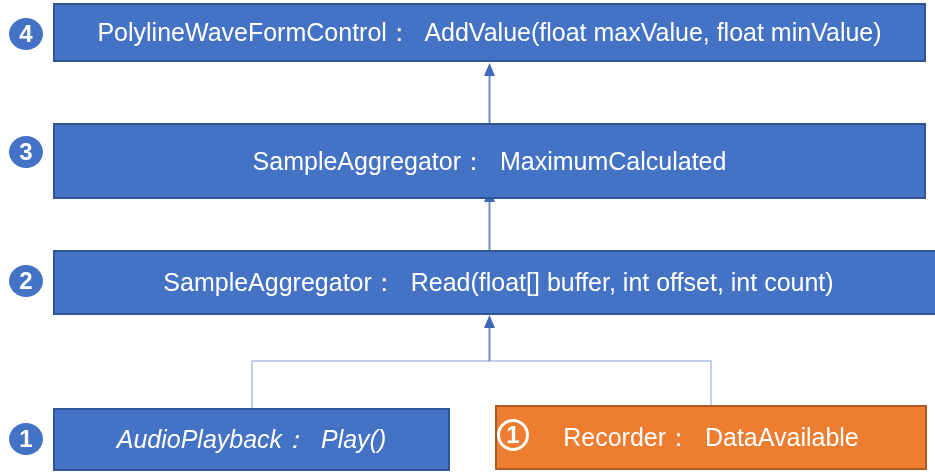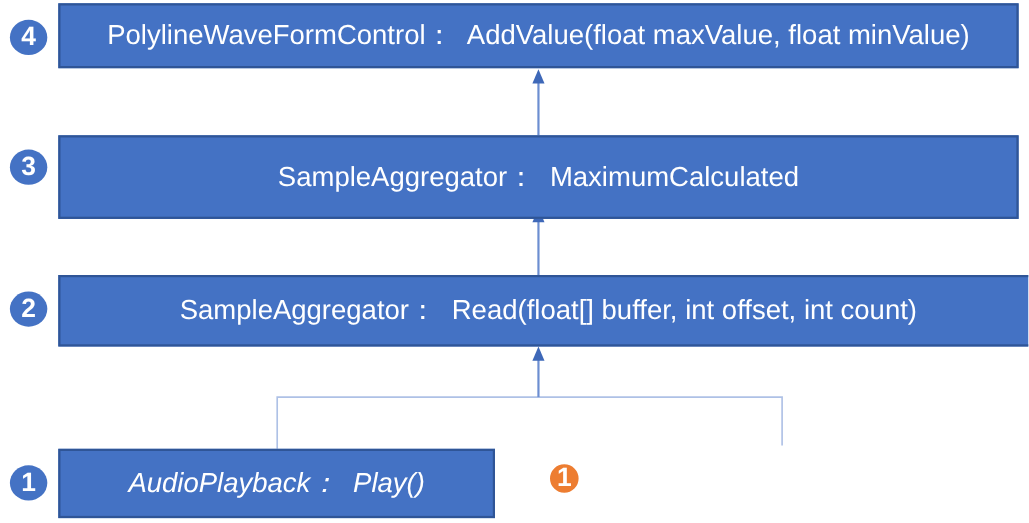--- a/index.html
+++ b/index.html
@@ -108,20 +108,23 @@
   </div>
 
   <div class="box box--blue box-step2">
     <span class="label">SampleAggregator：  Read(float[] buffer, int offset, int count)</span>
   </div>
 
   <div class="box box--blue box-step1a">
     <span class="label">AudioPlayback：  Play()</span>
   </div>
 
+  <div class="box box--orange box-step1b">
+    <span class="label">Recorder：  DataAvailable</span>
+  </div>
 
   <div class="badge badge--blue badge-4">
     <span>4</span>
   </div>
   <div class="badge badge--blue badge-3">
     <span>3</span>
   </div>
   <div class="badge badge--blue badge-2">
     <span>2</span>
   </div>

